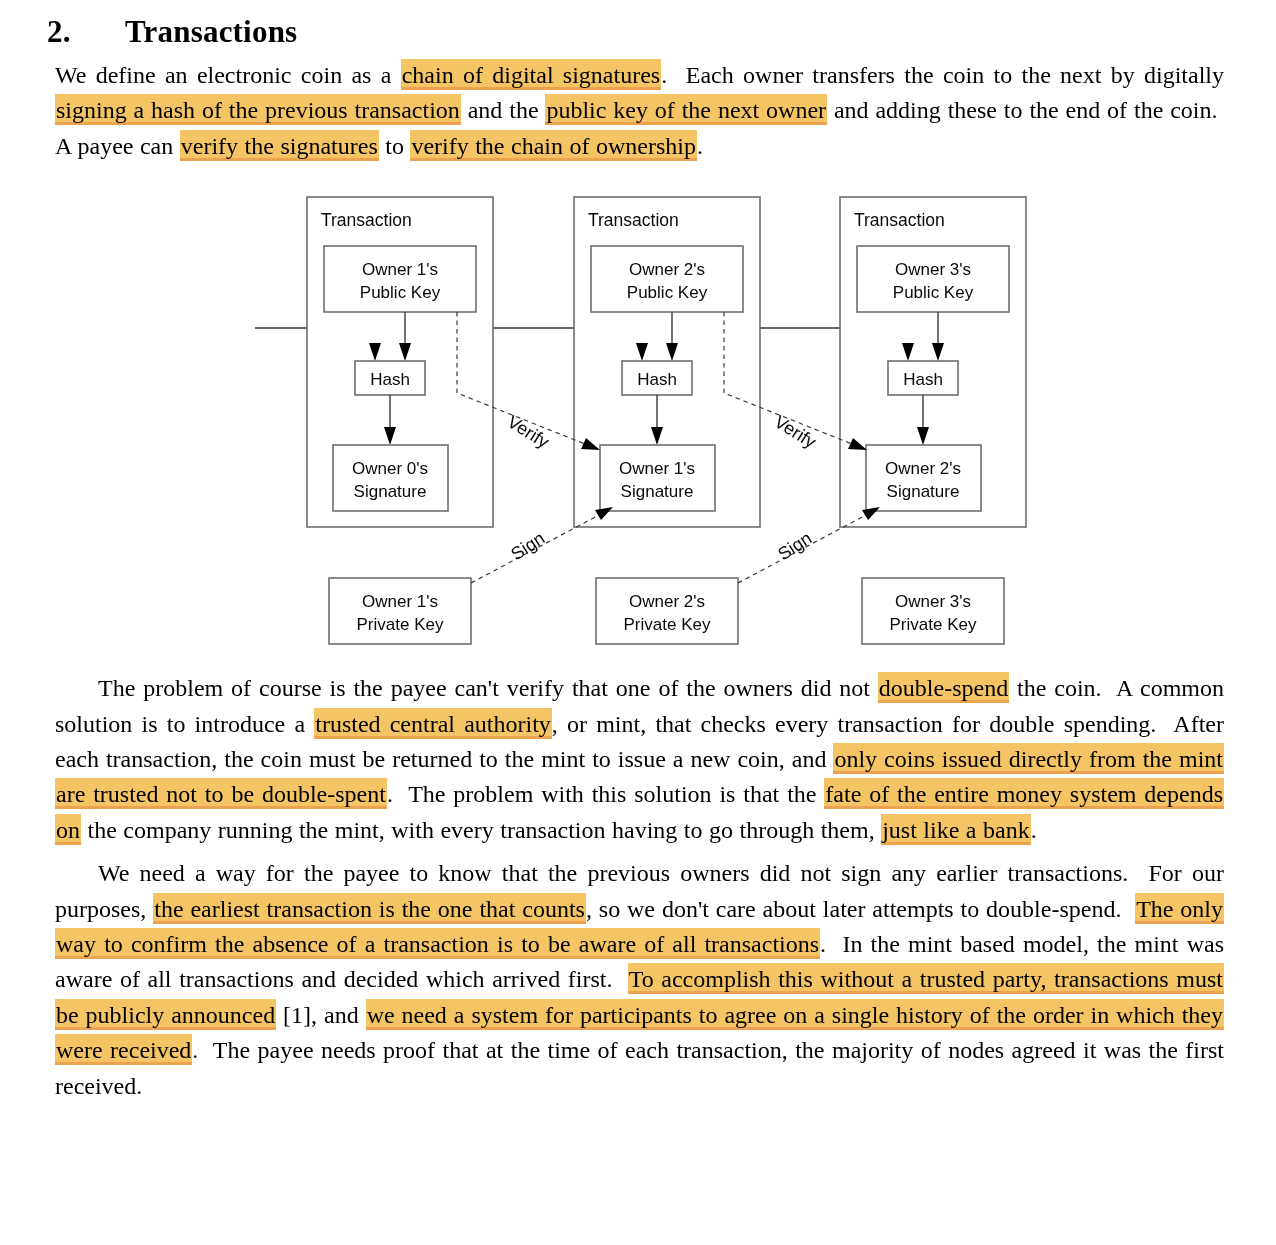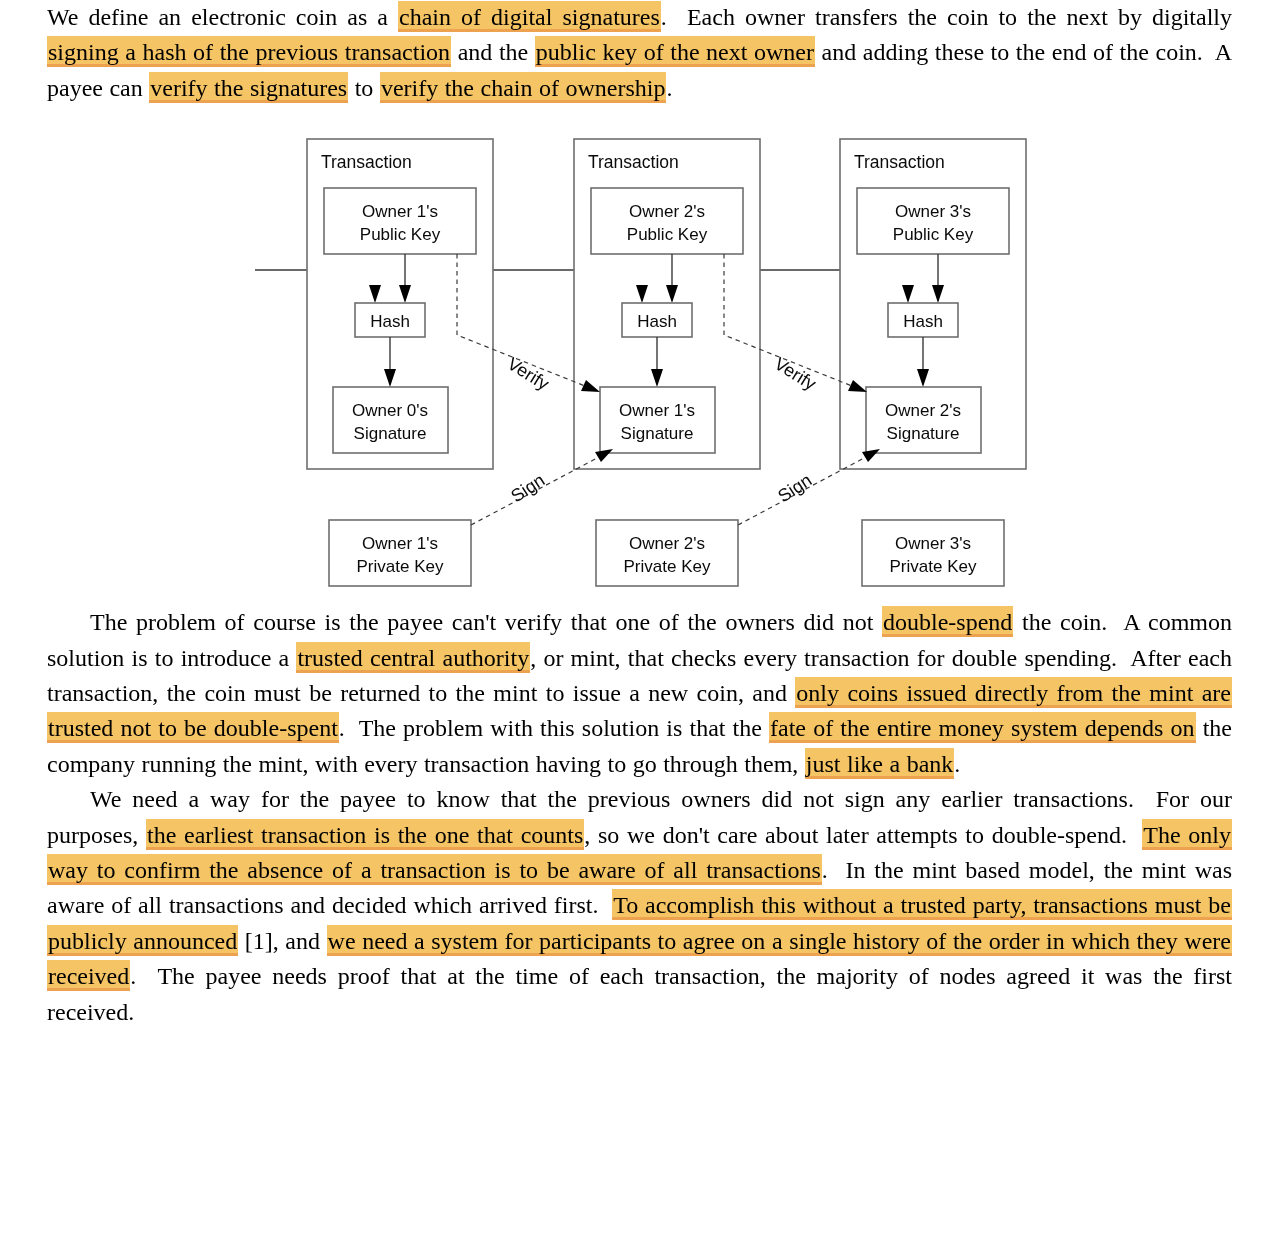--- a/index.html
+++ b/index.html
@@ -16,21 +16,21 @@
     font-weight: bold;
     margin: 14px 0 0 0;
     letter-spacing: 0.2px;
   }
   .sec-num { display: inline-block; width: 78px; }
 
   p.body-par {
     font-size: 24px;
     line-height: 35.4px;
     text-align: justify;
-    margin: 0;
+    margin: 8px;
     word-spacing: 0.5px;
   }
   .par-1 { margin-top: 28px; }
   .par-2 { margin-top: 17px; }
   .indent { text-indent: 43px; font-family: Liberation Serif, serif; }
 
   mark.hl {
     background: var(--hl, #f5c464);
     box-shadow: inset 0 -3px 0 var(--hl-edge, #eda24f);
     color: inherit;
@@ -51,20 +51,23 @@
   .dtitle { font-size: 17.5px; }
   .dlabel { font-size: 17px; text-anchor: middle; }
   .drot  { font-size: 18px; }
 </style>
 </head>
 <body>
 
 <div class="page">
   <div class="text-col">
 
+    <h1 class="section-heading">
+      <span class="sec-num">2.</span><span>Transactions</span>
+    </h1>
 
     <p class="body-par par-1">We define an electronic coin as a <mark class="hl">chain of digital signatures</mark>.&nbsp; Each owner transfers the coin to the next by digitally <mark class="hl">signing a hash of the previous transaction</mark> and the <mark class="hl">public key of the next owner</mark> and adding these to the end of the coin.&nbsp; A payee can <mark class="hl">verify the signatures</mark> to <mark class="hl">verify the chain of ownership</mark>.</p>
   </div>
 
   <svg class="diagram" width="1276" height="470" viewBox="0 0 1276 470" xmlns="http://www.w3.org/2000/svg">
 
     <path class="dline" d="M255,135 H375 V150"></path>
     <path class="dline" d="M493,135 H642 V150"></path>
     <path class="dline" d="M760,135 H908 V150"></path>
 

